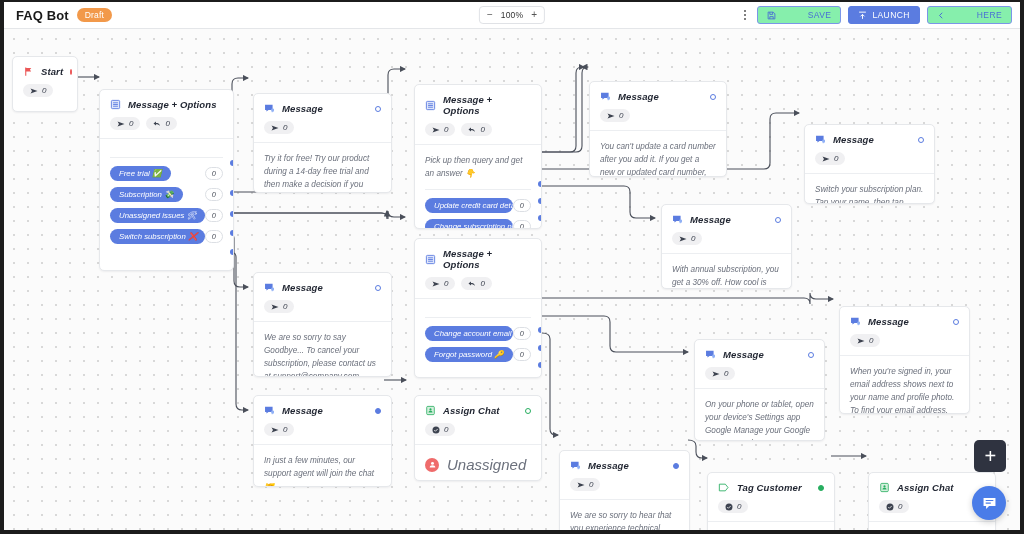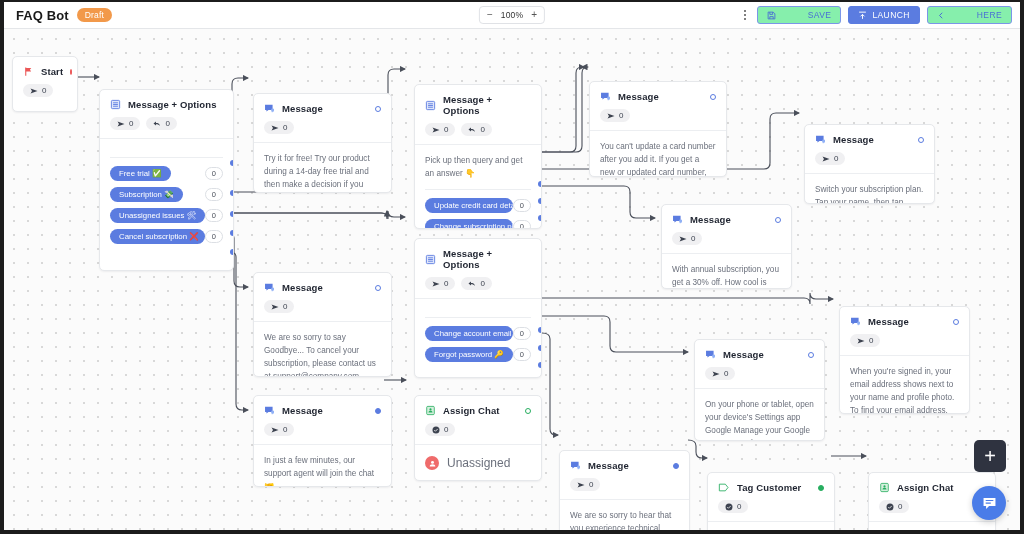--- a/index.html
+++ b/index.html
@@ -45,21 +45,21 @@
   }
   .hbtn.outline{border:1px solid #7b96e8;color:#4a6fd4;background:#86efac;gap:32px;}
   .hbtn.filled{background:#5b7ce0;color:#fff;border:1px solid #5b7ce0;}
   .hbtn svg{display:block;}
 
   
   .canvas{
     position:absolute;left:4px;top:29px;width:1016px;height:501px;
     background:#fbfbfb;overflow:hidden;
     background-image:radial-gradient(#d8d8d8 1px, transparent 1px);
-    background-size:14px 14px;background-position:3px 3px;
+    background-size:14px 14px;background-position:3px 3px;font-style:italic;
   }
   .edges{position:absolute;left:0;top:0;width:1016px;height:501px;}
 
   
   .node{
     position:absolute;background:#fff;border:1px solid #e6e8eb;border-radius:5px;
     box-shadow:0 1px 2px rgba(16,24,40,.06);box-sizing:border-box;overflow:hidden;
   }
   .node-head{padding:9px 10px 0 10px;}
   .node-titlerow{display:flex;align-items:center;gap:7px;}
@@ -98,21 +98,21 @@
   }
   .port{
     position:absolute;width:6px;height:6px;border-radius:50%;background:#5b7ce0;
   }
 
   .assign-row{display:flex;align-items:center;gap:8px;padding:2px 0;}
   .assign-av{
     width:14px;height:14px;border-radius:50%;background:#ef6b6b;
     display:flex;align-items:center;justify-content:center;font-size:7px;color:#fff;
   }
-  .assign-label{font-size:12px;color:#6b707c;}
+  .assign-label{font-size:15px;color:#6b707c;}
 
   
   .fab-add{
     position:absolute;right:14px;bottom:58px;width:32px;height:32px;border-radius:5px;
     background:#2f3340;color:#fff;display:flex;align-items:center;justify-content:center;
     font-size:20px;line-height:1;cursor:pointer;
   }
   .fab-chat{
     position:absolute;right:14px;bottom:10px;width:34px;height:34px;border-radius:50%;
     background:#4a7ce8;display:flex;align-items:center;justify-content:center;cursor:pointer;
@@ -279,21 +279,21 @@
         </div>
         <div class="opt-row">
           <span class="opt-pill">Subscription 💸</span>
           <span class="opt-count">0</span>
         </div>
         <div class="opt-row">
           <span class="opt-pill">Unassigned issues 🛠</span>
           <span class="opt-count">0</span>
         </div>
         <div class="opt-row">
-          <span class="opt-pill">Cancel subscription ❌</span>
+          <span class="opt-pill">Switch subscription ❌</span>
           <span class="opt-count">0</span>
         </div>
 
       </div>
       <span class="port" style="right:-3px;top:70px;"></span>
       <span class="port" style="right:-3px;top:100px;"></span>
       <span class="port" style="right:-3px;top:121px;"></span>
       <span class="port" style="right:-3px;top:140px;"></span>
       <span class="port" style="right:-3px;top:159px;"></span>
     </div>

